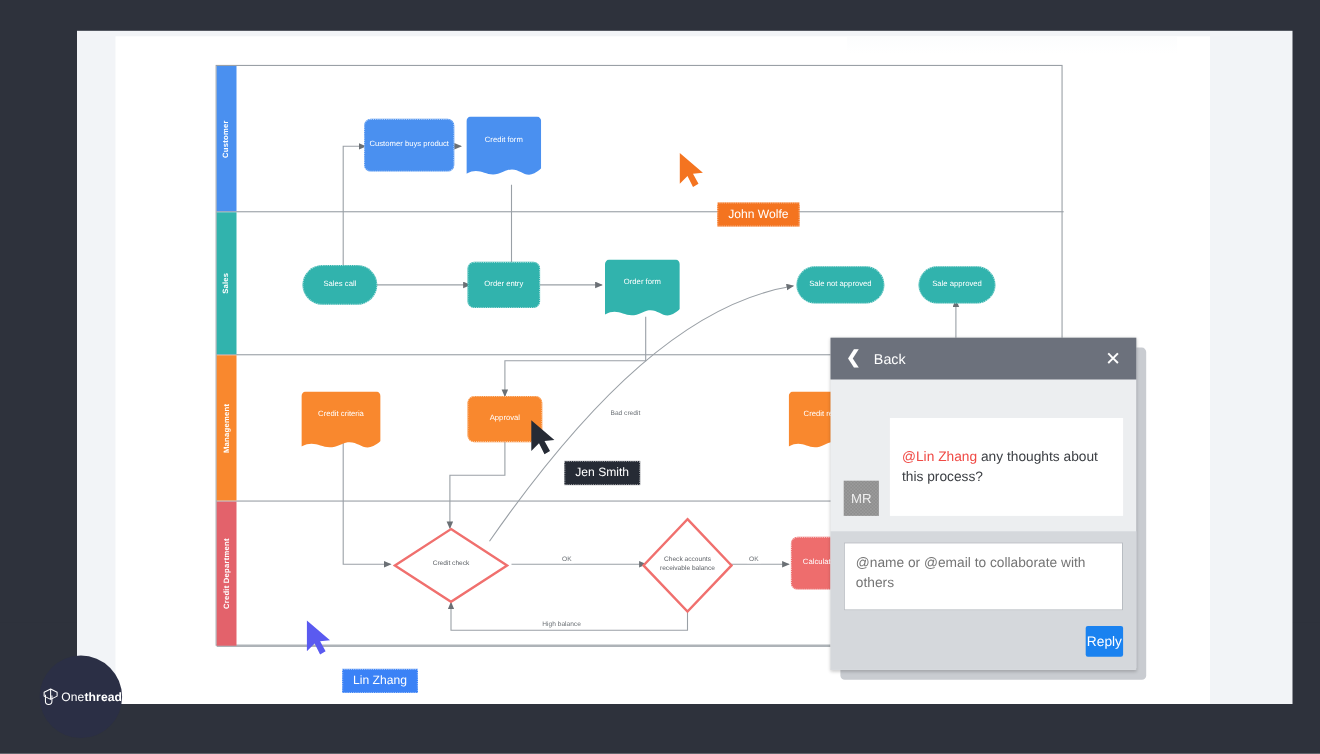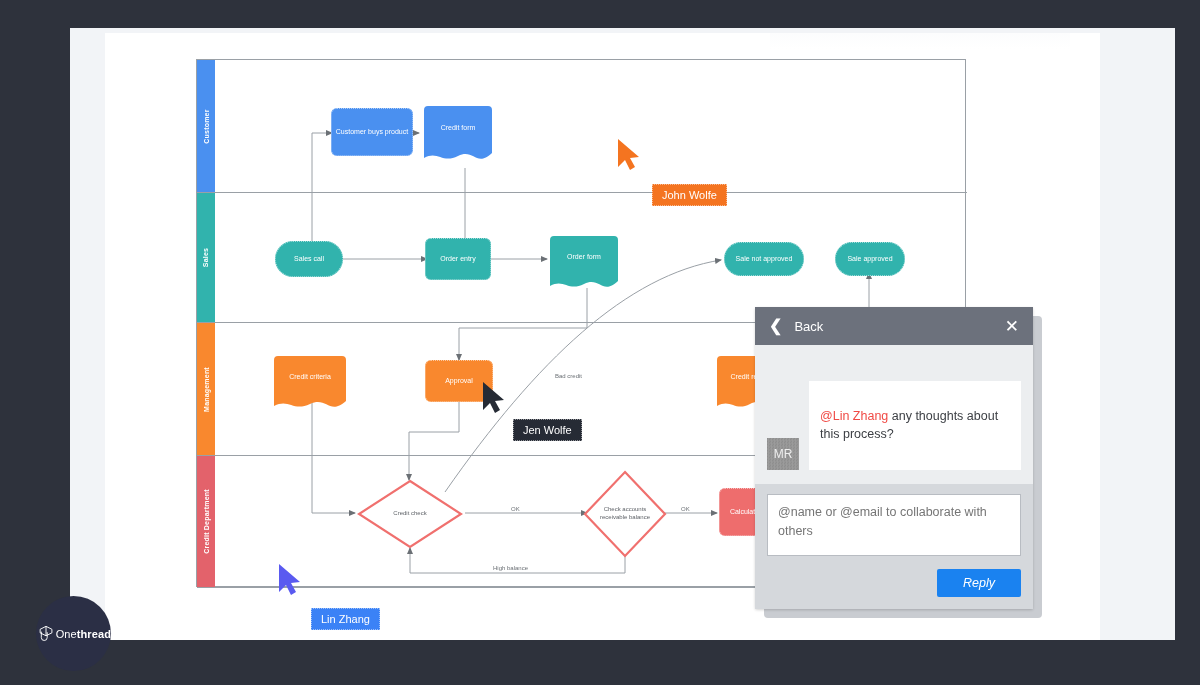--- a/index.html
+++ b/index.html
@@ -130,22 +130,22 @@
   .popup-footer { background: #d5d8dc; padding: 10px 12px 12px; }
   .compose {
     width: 100%; height: 62px; background: #fff;
     border: 1px solid #b8bcc2;
     padding: 8px 10px; font-size: 12.5px; line-height: 1.5; color: #a7abb1;
     font-family: "Liberation Sans", sans-serif; resize: none;
   }
   .reply-row { display: flex; justify-content: flex-end; margin-top: 9px; }
   .reply-btn {
     background: #1a82f0; color: #fff; border: none;
-    padding: 7px 26px; font-size: 12.5px; border-radius: 2px;
-    font-family: "Liberation Sans", sans-serif; cursor: pointer; font-style: italic;
+    padding: 7px 1px; font-size: 12.5px; border-radius: 2px;
+    font-family: "Liberation Sans", sans-serif; cursor: pointer;
   }
 
   
   .logo {
     position: absolute; left: 36px; top: 596px;
     width: 75px; height: 75px; border-radius: 50%;
     background: #2b2f45;
     display: flex; flex-direction: row; align-items: center; justify-content: center;
     gap: 2px;
   }
@@ -314,21 +314,21 @@
       <path d="M2,1 L2,29 L9,22 L14,32 L19,29 L14,20 L23,19 Z" fill="#f47420"></path>
     </svg>
   </div>
   <div class="name-tag" style="left:652px;top:184px;background:#f47420;">John Wolfe</div>
 
   <div class="cursor" style="left:481px;top:381px;">
     <svg viewBox="0 0 26 34" width="26" height="34">
       <path d="M2,1 L2,29 L9,22 L14,32 L19,29 L14,20 L23,19 Z" fill="#262b35"></path>
     </svg>
   </div>
-  <div class="name-tag" style="left:513px;top:419px;background:#262b35;">Jen Wolfe</div>
+  <div class="name-tag" style="left:513px;top:419px;background:#262b35;">Jen Smith</div>
 
   <div class="cursor" style="left:277px;top:563px;">
     <svg viewBox="0 0 26 34" width="26" height="34">
       <path d="M2,1 L2,29 L9,22 L14,32 L19,29 L14,20 L23,19 Z" fill="#5a5af0"></path>
     </svg>
   </div>
   <div class="name-tag" style="left:311px;top:608px;background:#3b82f6;">Lin Zhang</div>
 
   <div class="popup-shadow"></div>
   <div class="popup">

